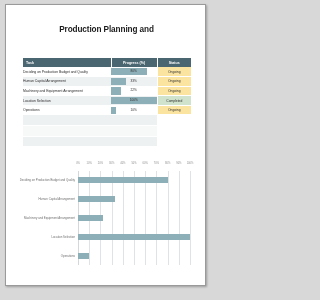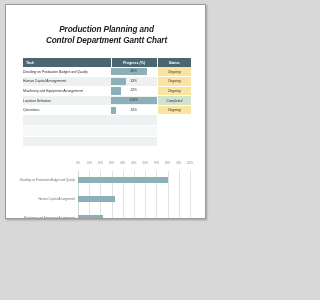--- a/index.html
+++ b/index.html
@@ -13,27 +13,26 @@
     font-family: "Liberation Sans", sans-serif;
     overflow: hidden;
   }
 
   
   .page {
     position: absolute;
     left: 5px;
     top: 4px;
     width: 201px;
-    height: 215px;
+    height: 282px;
     background: #ffffff;
     border: 1px solid #9a9a9a;
     box-shadow: 1px 1px 2px rgba(0,0,0,0.28);
     box-sizing: border-box;
     overflow: hidden;
-    font-style: italic;
   }
   .sheet-inner {
     position: absolute;
     left: 0; top: 0; right: 0; bottom: 0;
     background: #ffffff;
   }
 
   
   .title-block {
     position: absolute;
@@ -204,21 +203,20 @@
   }
 </style>
 </head>
 <body>
 
 <div class="page">
   <div class="sheet-inner">
 
     <div class="title-block">
       <div class="title-line">Production Planning and</div>
-      <div class="title-line">Control Department Gantt Chart</div>
     </div>
 
     <div class="table-wrap">
       <table class="gantt-table">
         <colgroup>
           <col class="col-task">
           <col class="col-prog">
           <col class="col-status">
         </colgroup>
         <thead>

